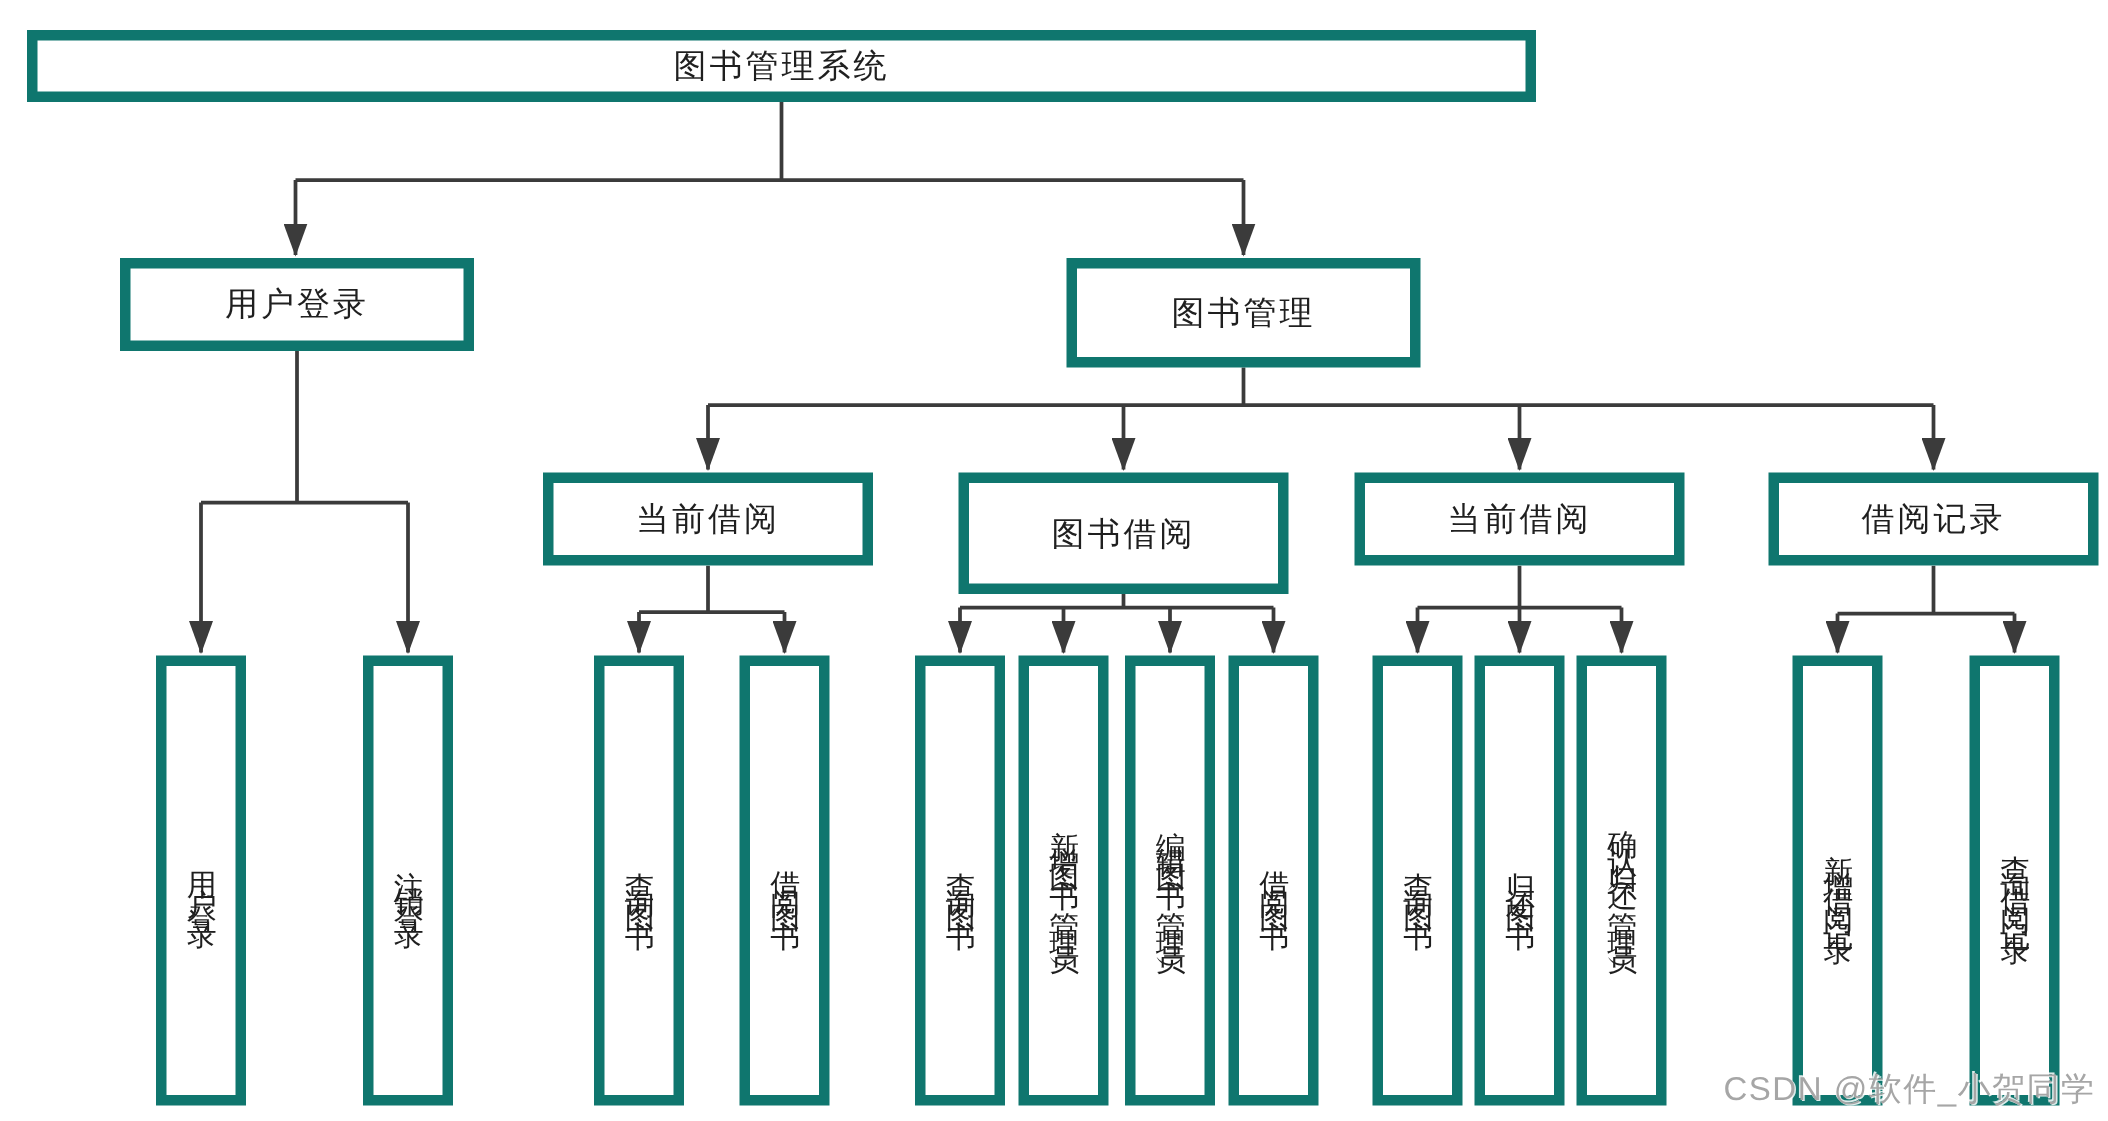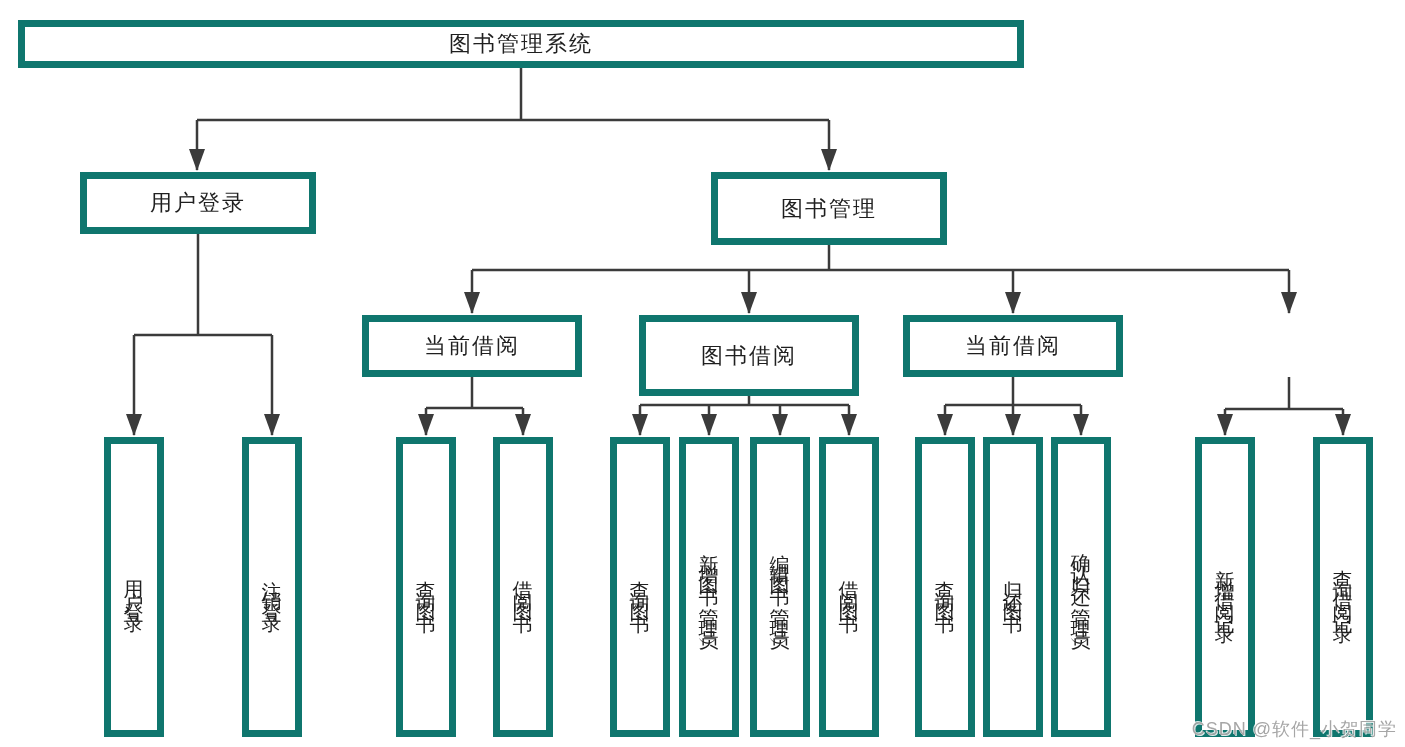--- a/index.html
+++ b/index.html
@@ -34,21 +34,21 @@
     text-orientation: mixed;
     font-size: 20px;
     letter-spacing: 11px;
     line-height: 1.1;
     white-space: nowrap;
   }
   .watermark {
     position: absolute;
     right: 8px;
     bottom: 6px;
-    font-size: 18px;
+    font-size: 22px;
     letter-spacing: 1px;
     color: #a6a6a6;
     text-shadow: 1px 1px 0 rgba(255,255,255,.85), -1px -1px 0 rgba(255,255,255,.85);
     z-index: 3;
     white-space: nowrap;
   }
 </style>
 </head>
 <body>
 
@@ -117,20 +117,23 @@
 
   <div class="node node-h" style="left:362px; top:315px; width:220px; height:62px;">
     <span class="lbl">当前借阅</span>
   </div>
   <div class="node node-h" style="left:639px; top:315px; width:220px; height:81px;">
     <span class="lbl">图书借阅</span>
   </div>
   <div class="node node-h" style="left:903px; top:315px; width:220px; height:62px;">
     <span class="lbl">当前借阅</span>
   </div>
+  <div class="node node-h" style="left:1179px; top:315px; width:220px; height:62px;">
+    <span class="lbl">借阅记录</span>
+  </div>
 
   <div class="node node-v" style="left:104px; top:437px; width:60px; height:300px;">
     <span class="lbl">用户登录</span>
   </div>
   <div class="node node-v" style="left:242px; top:437px; width:60px; height:300px;">
     <span class="lbl">注销登录</span>
   </div>
 
   <div class="node node-v" style="left:396px; top:437px; width:60px; height:300px;">
     <span class="lbl">查询图书</span>

